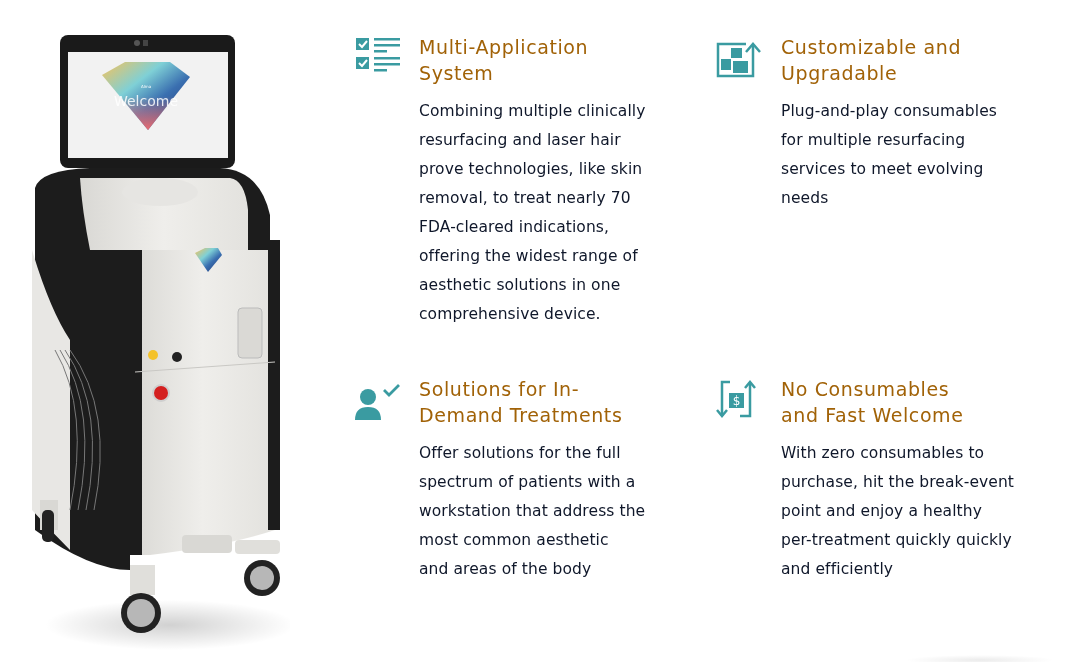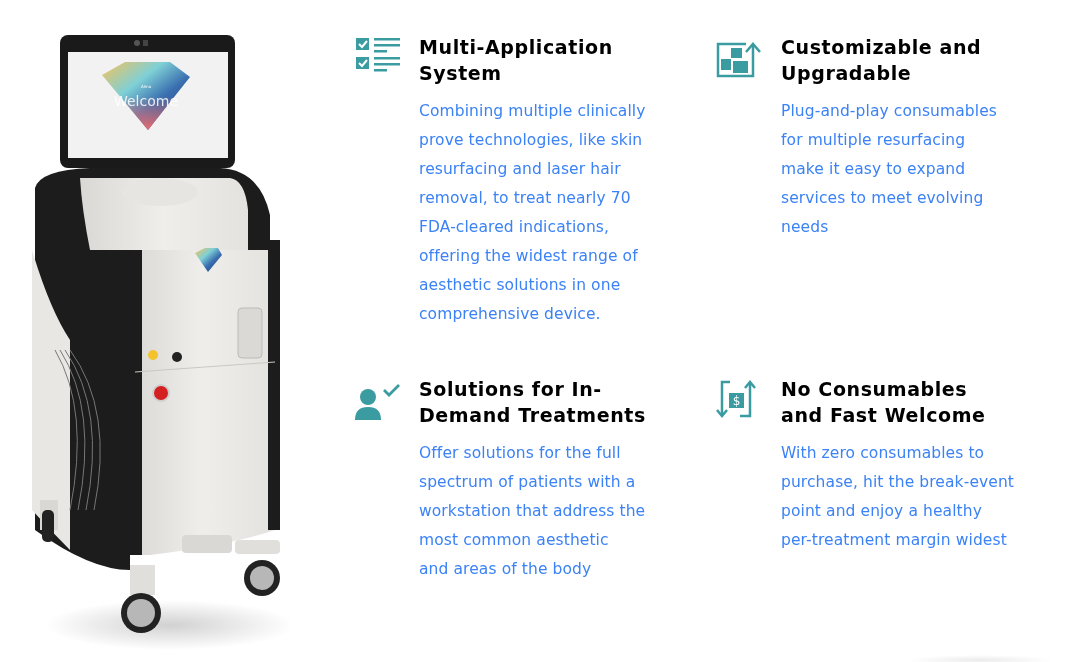--- a/index.html
+++ b/index.html
@@ -9,26 +9,26 @@
     
     .device { position: absolute; left: 30px; top: 10px; width: 260px; height: 652px; }
     .device svg { width: 100%; height: 100%; display: block; }
 
     
     .feature { position: absolute; width: 300px; }
     .feature .icon { position: absolute; left: 0; top: 0; width: 50px; height: 46px; }
     .feature .icon svg { width: 100%; height: 100%; display: block; }
     .feature .title {
       position: absolute; left: 65px; top: 0; width: 280px;
-      color: #000000; font-size: 19px; line-height: 26px; letter-spacing: 0.6px;
-      font-family: "DejaVu Sans", sans-serif; font-weight: bold;
+      color: #a16207; font-size: 19px; line-height: 26px; letter-spacing: 0.6px;
+      font-family: "DejaVu Sans", sans-serif; font-weight: normal;
     }
     .feature .body {
       position: absolute; left: 65px; top: 63px; width: 285px;
-      color: #3b82f6; font-size: 15.5px; line-height: 29px; letter-spacing: 0.1px;
+      color: #0f172a; font-size: 15.5px; line-height: 29px; letter-spacing: 0.1px;
       font-family: "DejaVu Sans", sans-serif;
     }
     .body .line { display: block; white-space: nowrap; }
 
     #f1 { left: 354px; top: 34px; }
     #f2 { left: 716px; top: 34px; }
     #f3 { left: 354px; top: 376px; }
     #f4 { left: 716px; top: 376px; }
 
     .floor-shadow {
@@ -128,22 +128,22 @@
       <rect x="20" y="29" width="26" height="2.5" fill="#3a9ba1"></rect>
       <rect x="20" y="35" width="13" height="2.5" fill="#3a9ba1"></rect>
     </svg>
   </div>
   <div class="title">
     <span class="line" style="display:block">Multi-Application</span>
     <span class="line" style="display:block">System</span>
   </div>
   <div class="body">
     <span class="line">Combining multiple clinically</span>
+    <span class="line">resurfacing and laser hair</span>
     <span class="line">prove technologies, like skin</span>
-    <span class="line">resurfacing and laser hair</span>
     <span class="line">removal, to treat nearly 70</span>
     <span class="line">FDA-cleared indications,</span>
     <span class="line">offering the widest range of</span>
     <span class="line">aesthetic solutions in one</span>
     <span class="line">comprehensive device.</span>
   </div>
 </div>
 
 <div class="feature" id="f2">
   <div class="icon">
@@ -155,21 +155,20 @@
       <rect x="17" y="27" width="15" height="12" fill="#3a9ba1"></rect>
     </svg>
   </div>
   <div class="title">
     <span style="display:block">Customizable and</span>
     <span style="display:block">Upgradable</span>
   </div>
   <div class="body">
     <span class="line">Plug-and-play consumables</span>
     <span class="line">for multiple resurfacing</span>
-    <span class="line">make it easy to expand</span>
     <span class="line">services to meet evolving</span>
     <span class="line">needs</span>
   </div>
 </div>
 
 <div class="feature" id="f3">
   <div class="icon">
     <svg viewBox="0 0 50 46">
       <circle cx="14" cy="21" r="8" fill="#3a9ba1"></circle>
       <path d="M1 44 Q1 31 14 31 Q27 31 27 44 Z" fill="#3a9ba1"></path>
@@ -201,17 +200,18 @@
     </svg>
   </div>
   <div class="title">
     <span style="display:block">No Consumables</span>
     <span style="display:block">and Fast Welcome</span>
   </div>
   <div class="body">
     <span class="line">With zero consumables to</span>
     <span class="line">purchase, hit the break-event</span>
     <span class="line">point and enjoy a healthy</span>
-    <span class="line">per-treatment margin widest</span>
+    <span class="line">per-treatment quickly quickly</span>
+    <span class="line">and efficiently</span>
   </div>
 </div>
 
 <div class="floor-shadow"></div>
 
 </body></html>

